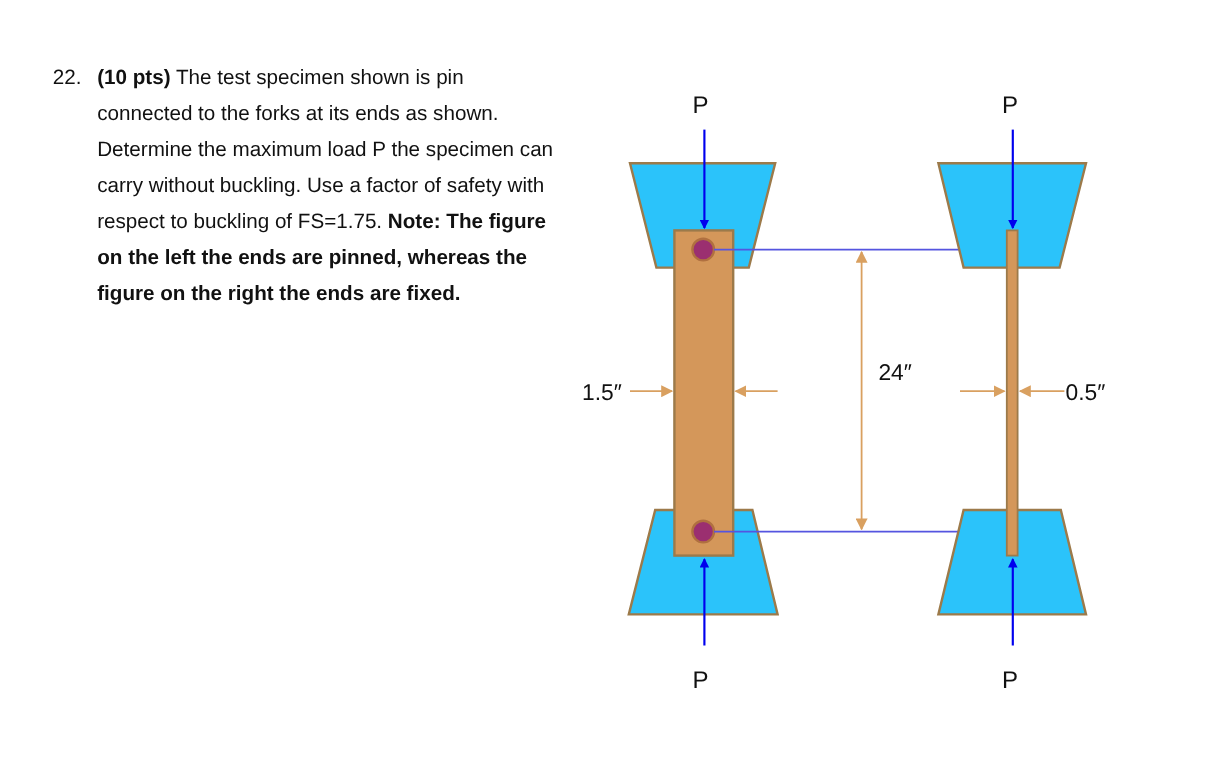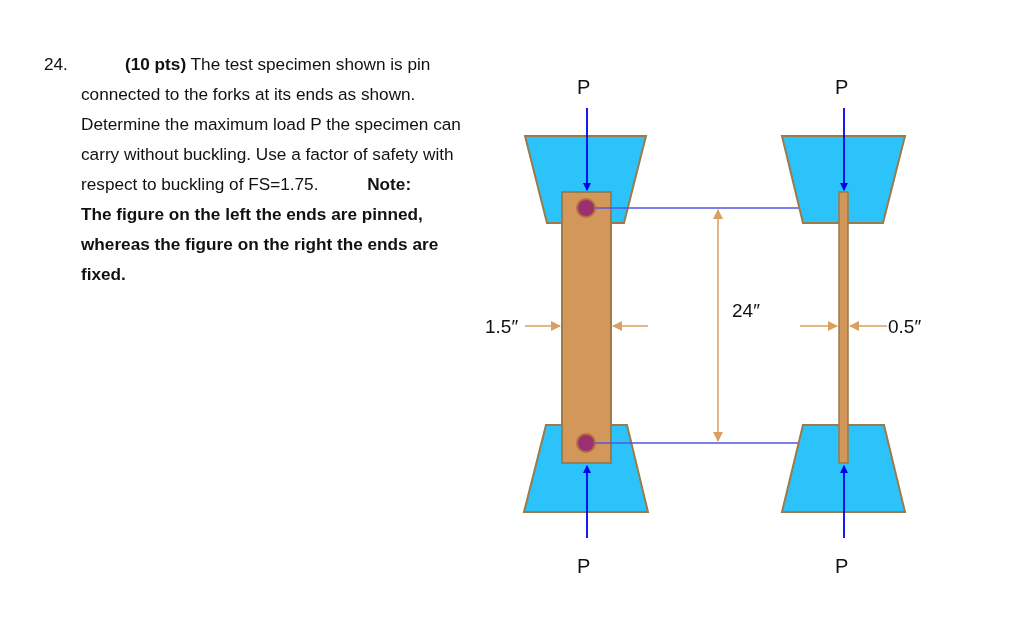--- a/index.html
+++ b/index.html
@@ -4,29 +4,29 @@
 <style>
   html, body { margin: 0; padding: 0; background: #ffffff; }
   body { width: 1024px; height: 631px; position: relative; overflow: hidden; }
   .problem {
     position: absolute; left: 44px; top: 49px; width: 420px;
     font-family: "Liberation Sans", "DejaVu Sans", sans-serif;
     font-size: 17.2px; line-height: 30px; color: #111;
   }
   .num { position: absolute; left: 0; top: 0; }
   .body-text { margin-left: 37px; }
-  .b { font-weight: bold; margin-left: 44px; }
+  .b { font-weight: bold; }
   svg.figure { position: absolute; left: 0; top: 0; }
   svg text { font-family: "Liberation Sans", "DejaVu Sans", sans-serif; fill: #111; }
 </style>
 </head>
 <body>
 
 <div class="problem">
-  <span class="num">24.</span>
+  <span class="num">22.</span>
   <div class="body-text"><span class="b">(10 pts)</span><span> The test specimen shown is pin connected to the forks at its ends as shown. Determine the maximum load P the specimen can carry without buckling. Use a factor of safety with respect to buckling of FS=1.75. </span><span class="b">Note:</span><span class="b"> The figure on the left the ends are pinned, whereas the figure on the right the ends are fixed.</span></div>
 </div>
 
 <svg class="figure" width="1024" height="631" viewBox="0 0 1024 631">
   <defs>
     <marker id="blueHead" markerWidth="8" markerHeight="8" refX="7" refY="4" orient="auto" markerUnits="userSpaceOnUse" viewBox="0 0 8 8">
       <path d="M0,0 L8,4 L0,8 Z" fill="#0000EE"></path>
     </marker>
     <marker id="tanHead" markerWidth="10" markerHeight="10" refX="9" refY="5" orient="auto" markerUnits="userSpaceOnUse" viewBox="0 0 10 10">
       <path d="M0,0 L10,5 L0,10 Z" fill="#D9A060"></path>

